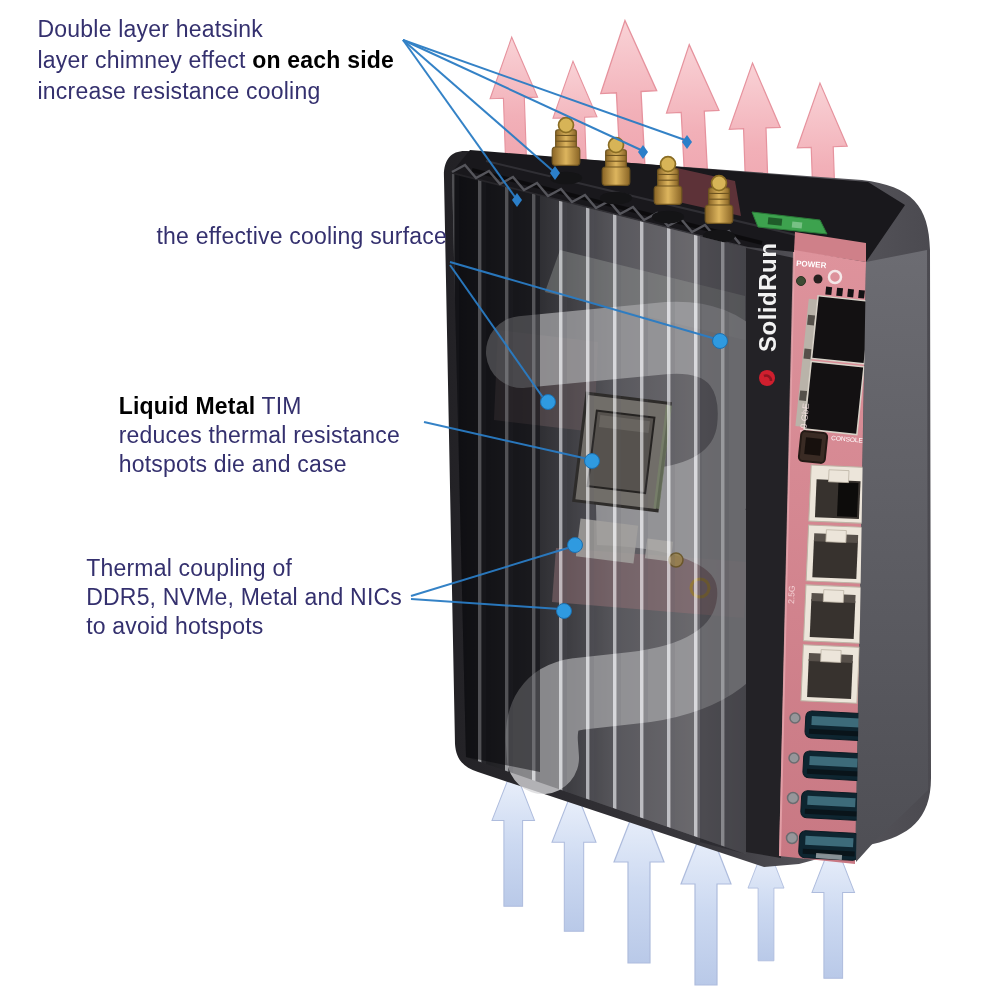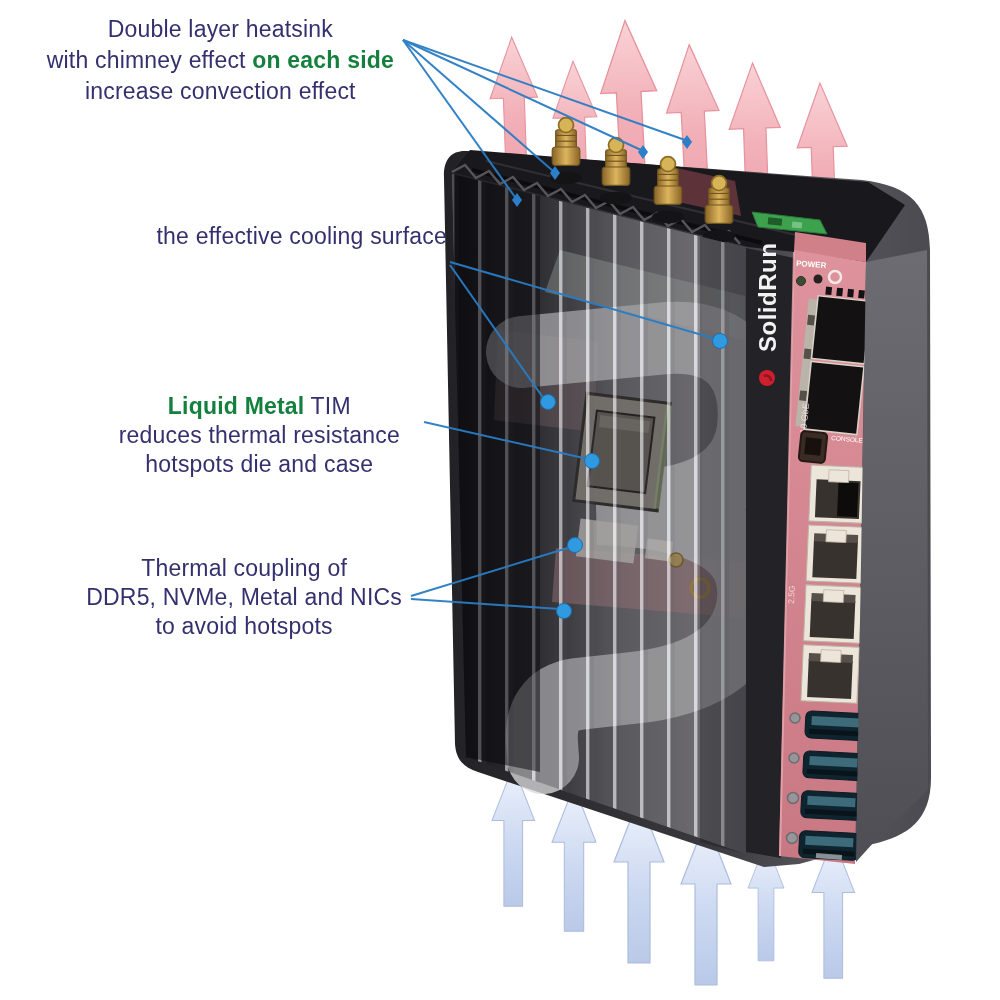--- a/index.html
+++ b/index.html
@@ -2,24 +2,24 @@
 <html><head>
 <meta charset="utf-8">
 <style>
   html,body{margin:0;padding:0;}
   body{
     width:1000px;height:1000px;position:relative;background:#ffffff;
     font-family:"Liberation Sans","DejaVu Sans",sans-serif;overflow:hidden;
   }
   #scene{position:absolute;left:0;top:0;width:1000px;height:1000px;}
   .annotation{
-    position:absolute;text-align:center;color:#34306e;font-size:23px;
+    position:absolute;text-align:left;color:#34306e;font-size:23px;
     line-height:30px;letter-spacing:.2px;white-space:nowrap;
   }
-  .annotation .b{font-weight:bold;color:#15803d;}
+  .annotation .b{font-weight:bold;color:#000000;}
   #ann-double-layer-heatsink{top:14px;right:606px;line-height:31px;}
   #ann-heatpipes{top:221px;right:553px;}
   #ann-liquid-metal{top:392px;right:600px;line-height:29px;}
   #ann-thermal-coupling{top:554px;right:598px;line-height:29px;}
 </style>
 </head>
 <body>
 
 <svg id="scene" viewBox="0 0 1000 1000">
   <defs>
@@ -292,22 +292,22 @@
       <circle cx="592" cy="461" r="7.5"></circle>
       <circle cx="575" cy="545" r="7.5"></circle>
       <circle cx="564" cy="611" r="7.5"></circle>
     </g>
   </g>
 </svg>
 
 <div>
   <div class="annotation" id="ann-double-layer-heatsink">
       <div class="ann-line"><span>Double layer heatsink</span></div>
-      <div class="ann-line"><span>with chimney effect </span><span class="b">on each side</span></div>
-      <div class="ann-line"><span>increase convection effect</span></div>
+      <div class="ann-line"><span>layer chimney effect </span><span class="b">on each side</span></div>
+      <div class="ann-line"><span>increase resistance cooling</span></div>
     </div>
   <div class="annotation" id="ann-heatpipes">
       <div class="ann-line"><span>the effective cooling surface</span></div>
     </div>
   <div class="annotation" id="ann-liquid-metal">
       <div class="ann-line"><span class="b">Liquid Metal</span><span> TIM</span></div>
       <div class="ann-line"><span>reduces thermal resistance</span></div>
       <div class="ann-line"><span>hotspots die and case</span></div>
     </div>
   <div class="annotation" id="ann-thermal-coupling">

